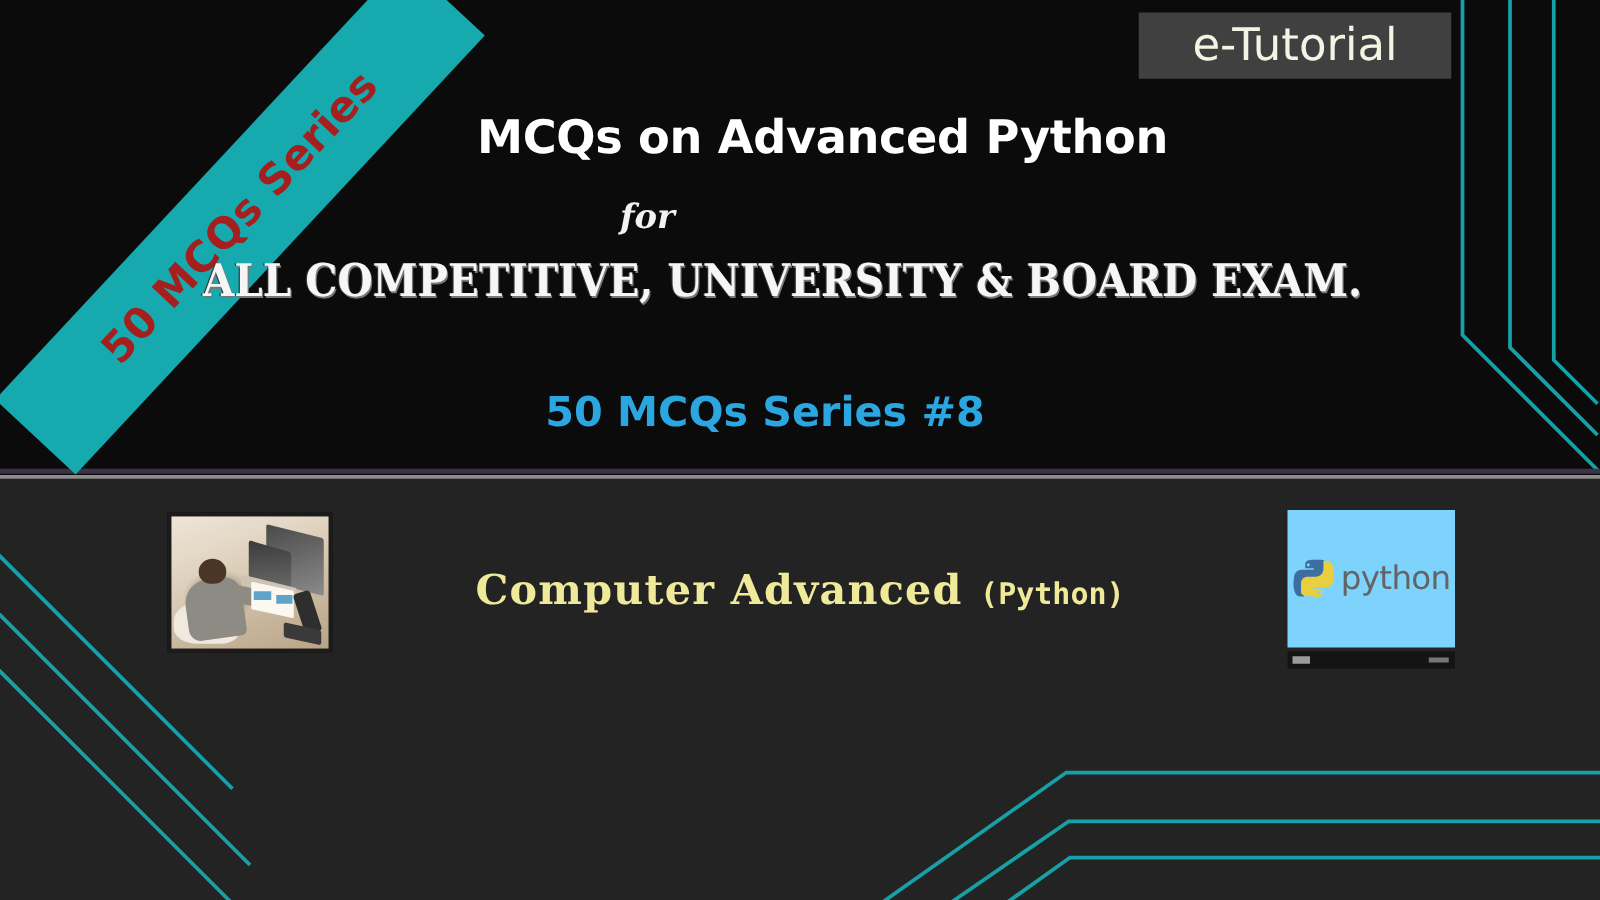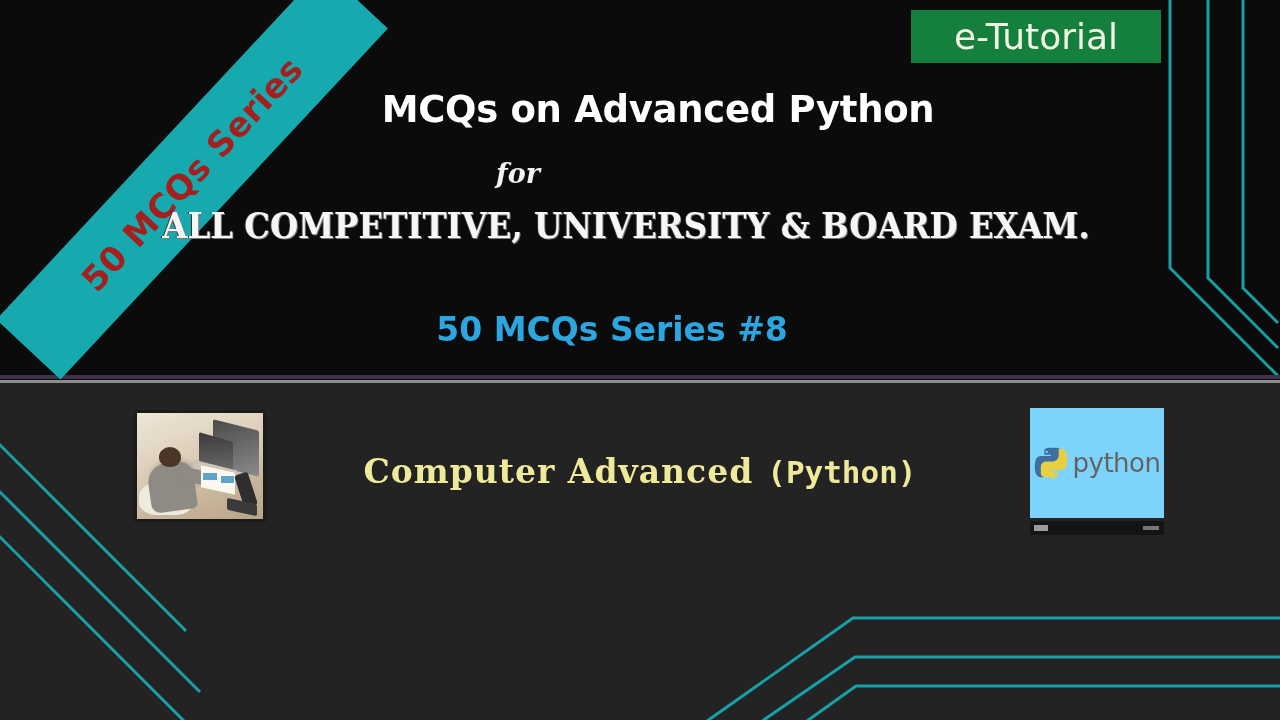--- a/index.html
+++ b/index.html
@@ -54,21 +54,21 @@
     font-weight:bold;
     letter-spacing:0.5px;
     white-space:nowrap;
   }
 
   
   .badge {
     position:absolute;
     left:911px; top:10px;
     width:250px; height:53px;
-    background:#15803d;
+    background:#404040;
     display:flex; align-items:center; justify-content:center;text-align:center;
   }
   .badge-text {
     color:#f2f5e4;
     font-family:"DejaVu Sans", sans-serif;
     font-size:36px;
     font-weight:400;
     letter-spacing:0px;
     white-space:nowrap;
   }
@@ -122,21 +122,21 @@
   .subject-serif {
     color:#efe99a;
     font-family:"DejaVu Serif", serif;
     font-size:33px;
     font-weight:bold;
     letter-spacing:1px;
   }
   .subject-mono {
     color:#efe99a;
     font-family:"DejaVu Sans Mono", monospace;
-    font-size:31px;
+    font-size:24px;
     font-weight:bold;
     letter-spacing:0px;
     margin-left:14px;
   }
 
   
   .photo-frame {
     position:absolute; left:134px; top:410px;
     width:132px; height:112px;
     background:#111;

